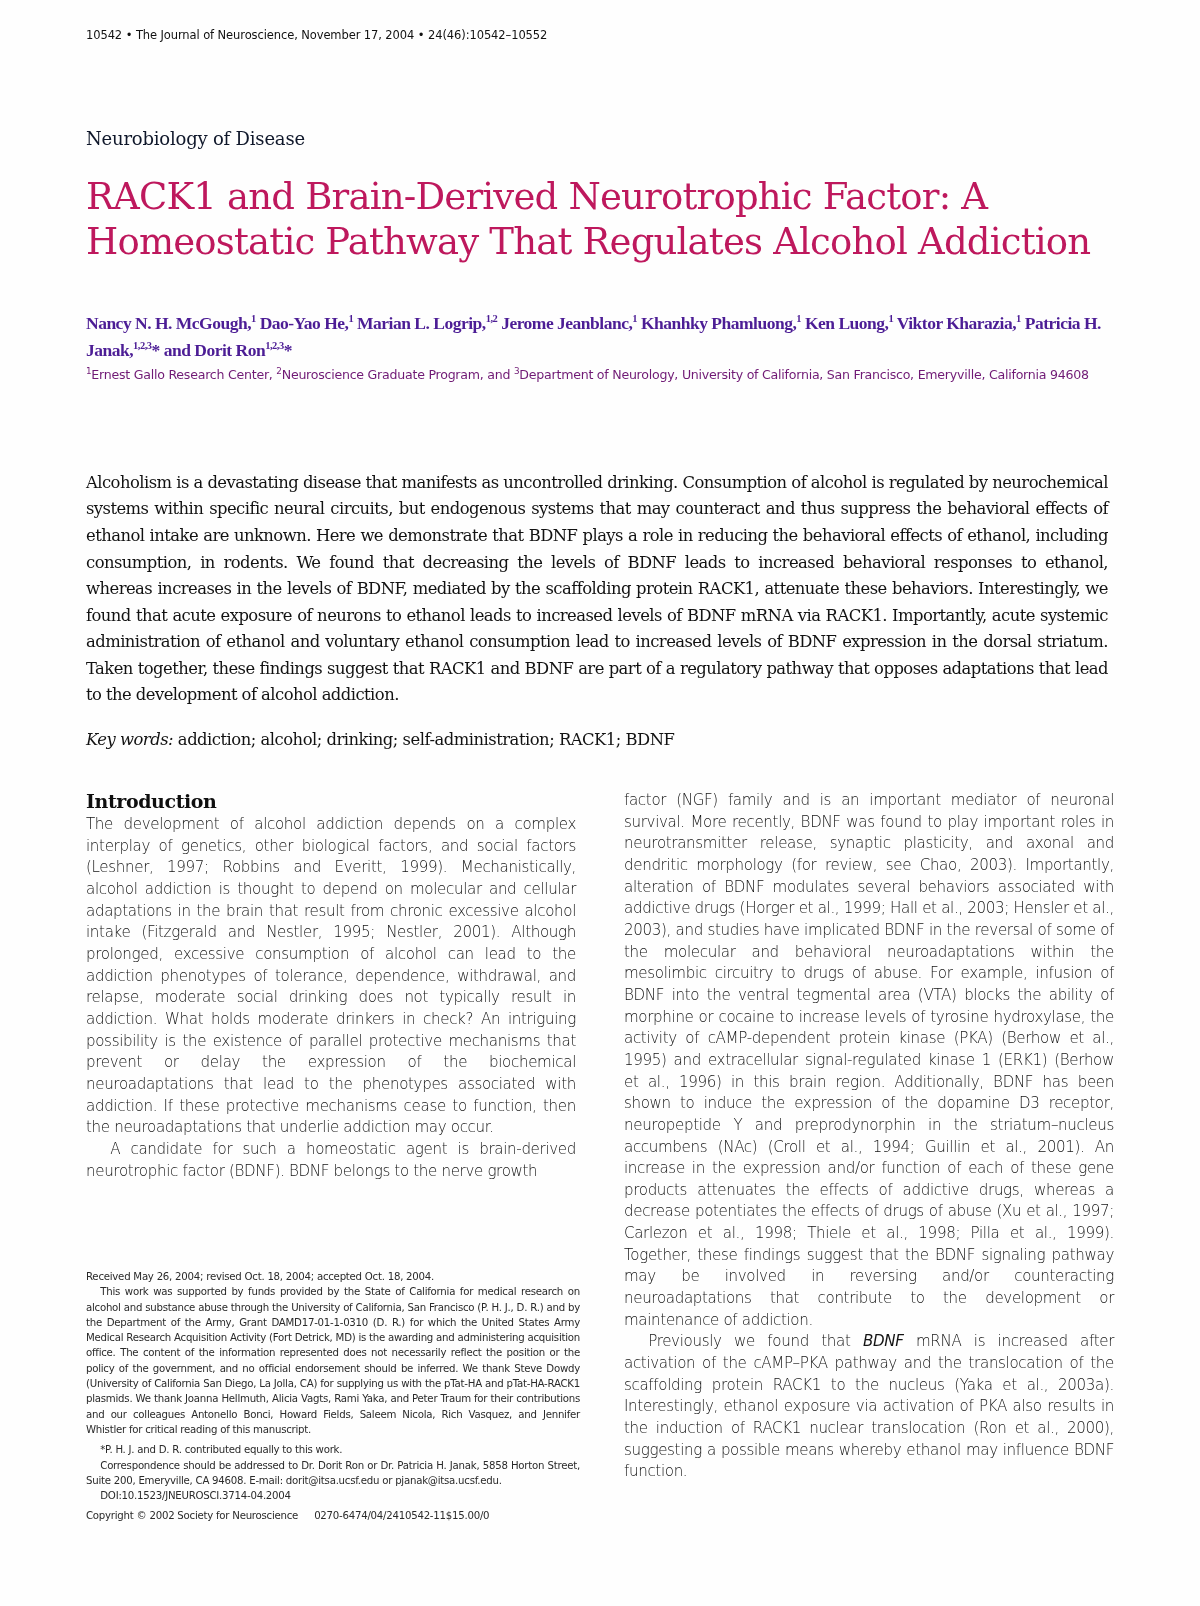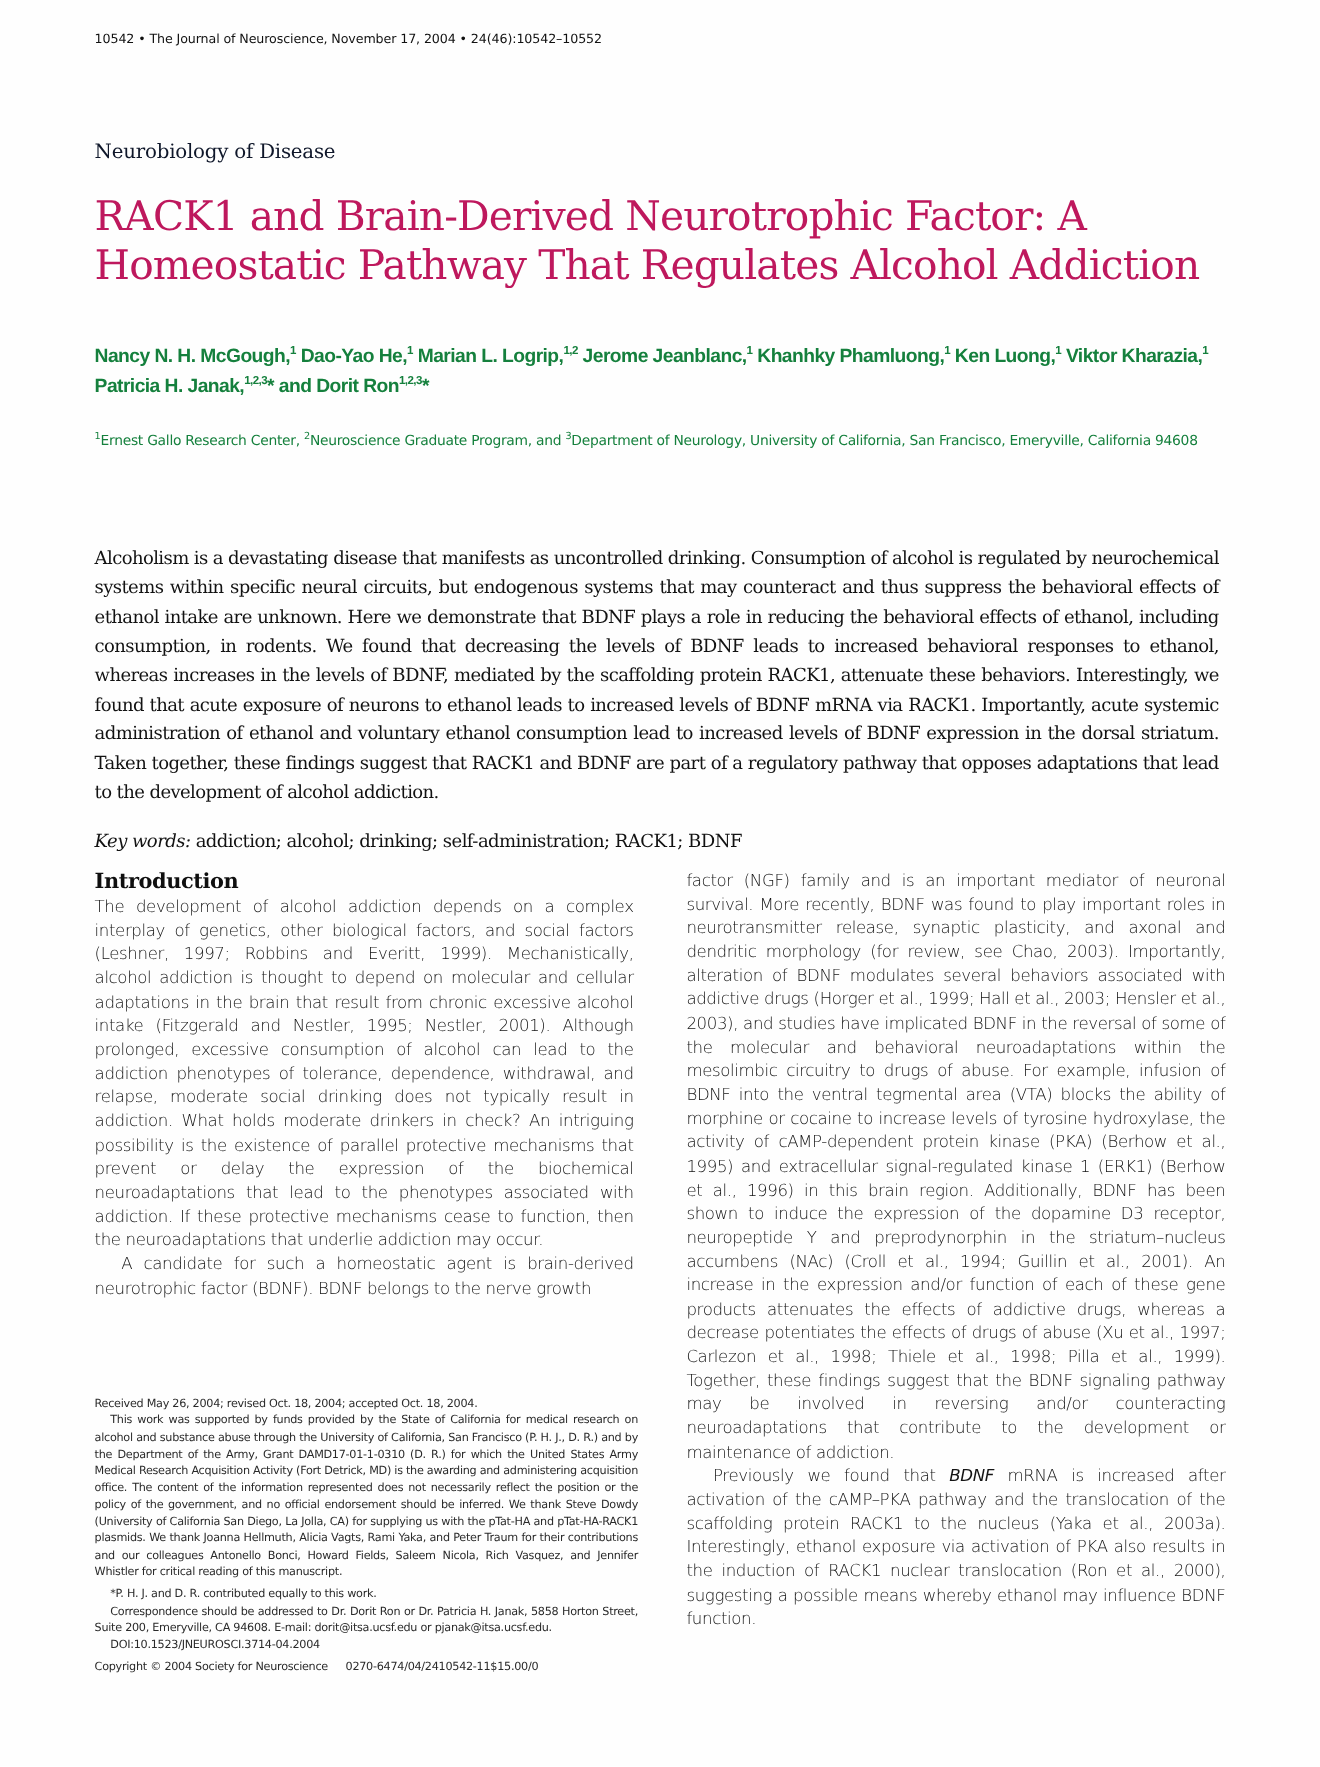--- a/index.html
+++ b/index.html
@@ -56,36 +56,36 @@
     line-height: 1.22;
     font-weight: 400;
     color: #be185d;
     letter-spacing: -0.8px;
     max-width: 1010px;
   }
 
   
   .authors {
     margin-top: 46px;
-    font-family: Liberation Sans, sans-serif;
+    font-family: Liberation Serif, serif;
     font-size: 17.5px;
     font-weight: 700;
     line-height: 1.55;
-    color: #15803d;
+    color: #4c1d95;
     letter-spacing: -0.5px;
     max-width: 1020px;
   }
   .authors sup { font-size: 60%; font-weight: 700; vertical-align: super; }
 
   .affiliation {
-    margin-top: 26px;
+    margin-top: 0;
     font-family: "DejaVu Sans", sans-serif;
     font-size: 12.6px;
     line-height: 1.62;
-    color: #15803d;
+    color: #701a75;
     letter-spacing: -0.25px;
     max-width: 1020px;
   }
   .affiliation sup { font-size: 70%; vertical-align: super; }
 
   
   .abstract {
     margin-top: 84px;
     font-family: "DejaVu Serif", serif;
     font-size: 16.4px;
@@ -210,16 +210,16 @@
   </div>
 
   <div class="footnotes">
     <div class="fn-rule"></div>
     <p class="fn">Received May 26, 2004; revised Oct. 18, 2004; accepted Oct. 18, 2004.</p>
     <p class="fn indent">This work was supported by funds provided by the State of California for medical research on alcohol and substance abuse through the University of California, San Francisco (P. H. J., D. R.) and by the Department of the Army, Grant DAMD17-01-1-0310 (D. R.) for which the United States Army Medical Research Acquisition Activity (Fort Detrick, MD) is the awarding and administering acquisition office. The content of the information represented does not necessarily reflect the position or the policy of the government, and no official endorsement should be inferred. We thank Steve Dowdy (University of California San Diego, La Jolla, CA) for supplying us with the pTat-HA and pTat-HA-RACK1 plasmids. We thank Joanna Hellmuth, Alicia Vagts, Rami Yaka, and Peter Traum for their contributions and our colleagues Antonello Bonci, Howard Fields, Saleem Nicola, Rich Vasquez, and Jennifer Whistler for critical reading of this manuscript.</p>
     <div class="fn-gap"></div>
     <p class="fn indent">*P. H. J. and D. R. contributed equally to this work.</p>
     <p class="fn indent">Correspondence should be addressed to Dr. Dorit Ron or Dr. Patricia H. Janak, 5858 Horton Street, Suite 200, Emeryville, CA 94608. E-mail: dorit@itsa.ucsf.edu or pjanak@itsa.ucsf.edu.</p>
     <p class="fn indent">DOI:10.1523/JNEUROSCI.3714-04.2004</p>
-    <div class="copyright"><span>Copyright © 2004 Society for Neuroscience</span><span class="spacer"></span><span>0270-6474/04/2410542-11$15.00/0</span></div>
+    <div class="copyright"><span>Copyright © 2002 Society for Neuroscience</span><span class="spacer"></span><span>0270-6474/04/2410542-11$15.00/0</span></div>
   </div>
 
 </div>
 
 </body></html>

